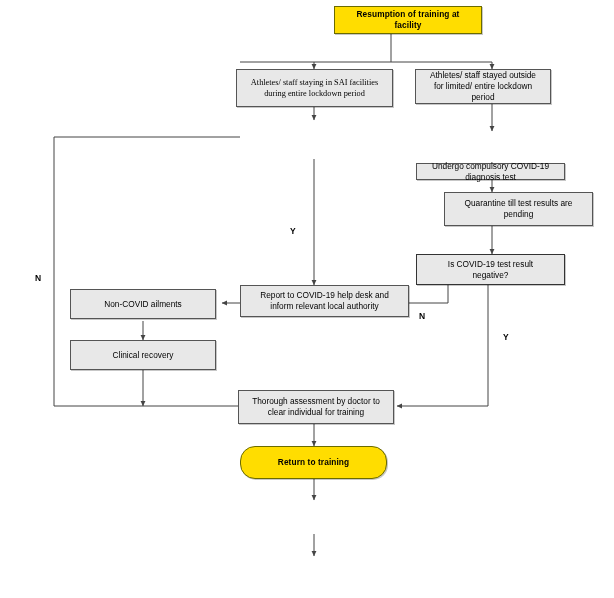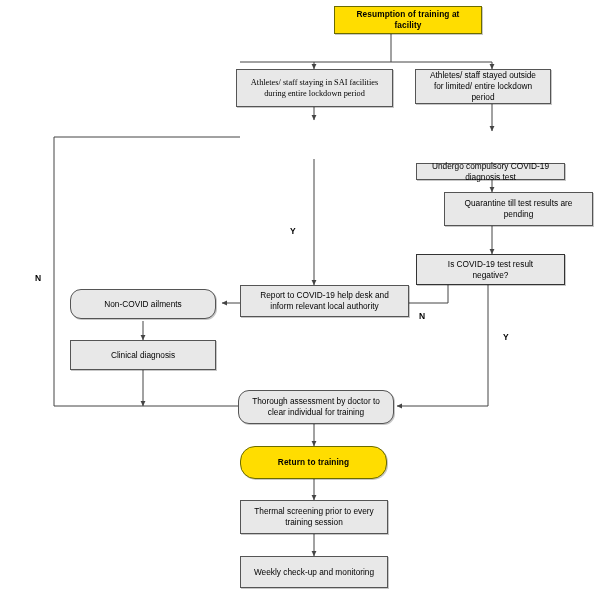--- a/index.html
+++ b/index.html
@@ -104,42 +104,36 @@
   </div>
 
   <div class="node dark" style="left:416px;top:254px;width:149px;height:31px;">
     <span>Is COVID-19 test result negative?</span>
   </div>
 
   <div class="node" style="left:240px;top:285px;width:169px;height:32px;">
     <span>Report to COVID-19 help desk and inform relevant local authority</span>
   </div>
 
-  <div class="node" style="left:70px;top:289px;width:146px;height:30px;border-radius:11px;">
+  <div class="node" style="left:70px;top:289px;width:146px;height:30px;">
     <span>Non-COVID ailments</span>
   </div>
 
   <div class="node" style="left:70px;top:340px;width:146px;height:30px;">
-    <span>Clinical diagnosis</span>
+    <span>Clinical recovery</span>
   </div>
 
-  <div class="node" style="left:238px;top:390px;width:156px;height:34px;border-radius:11px;">
+  <div class="node" style="left:238px;top:390px;width:156px;height:34px;">
     <span>Thorough assessment by doctor to clear individual for training</span>
   </div>
 
   <div class="node yellow" style="left:240px;top:446px;width:147px;height:33px;border-radius:15px;">
     <span>Return to training</span>
   </div>
 
-  <div class="node" style="left:240px;top:500px;width:148px;height:34px;">
-    <span>Thermal screening prior to every training session</span>
-  </div>
 
-  <div class="node" style="left:240px;top:556px;width:148px;height:32px;">
-    <span>Weekly check-up and monitoring</span>
-  </div>
 
   <div class="edge-label" style="left:35px;top:274px;">N</div>
   <div class="edge-label" style="left:290px;top:227px;">Y</div>
   <div class="edge-label" style="left:419px;top:312px;">N</div>
   <div class="edge-label" style="left:503px;top:333px;">Y</div>
 
 </div>
 
 </body></html>

